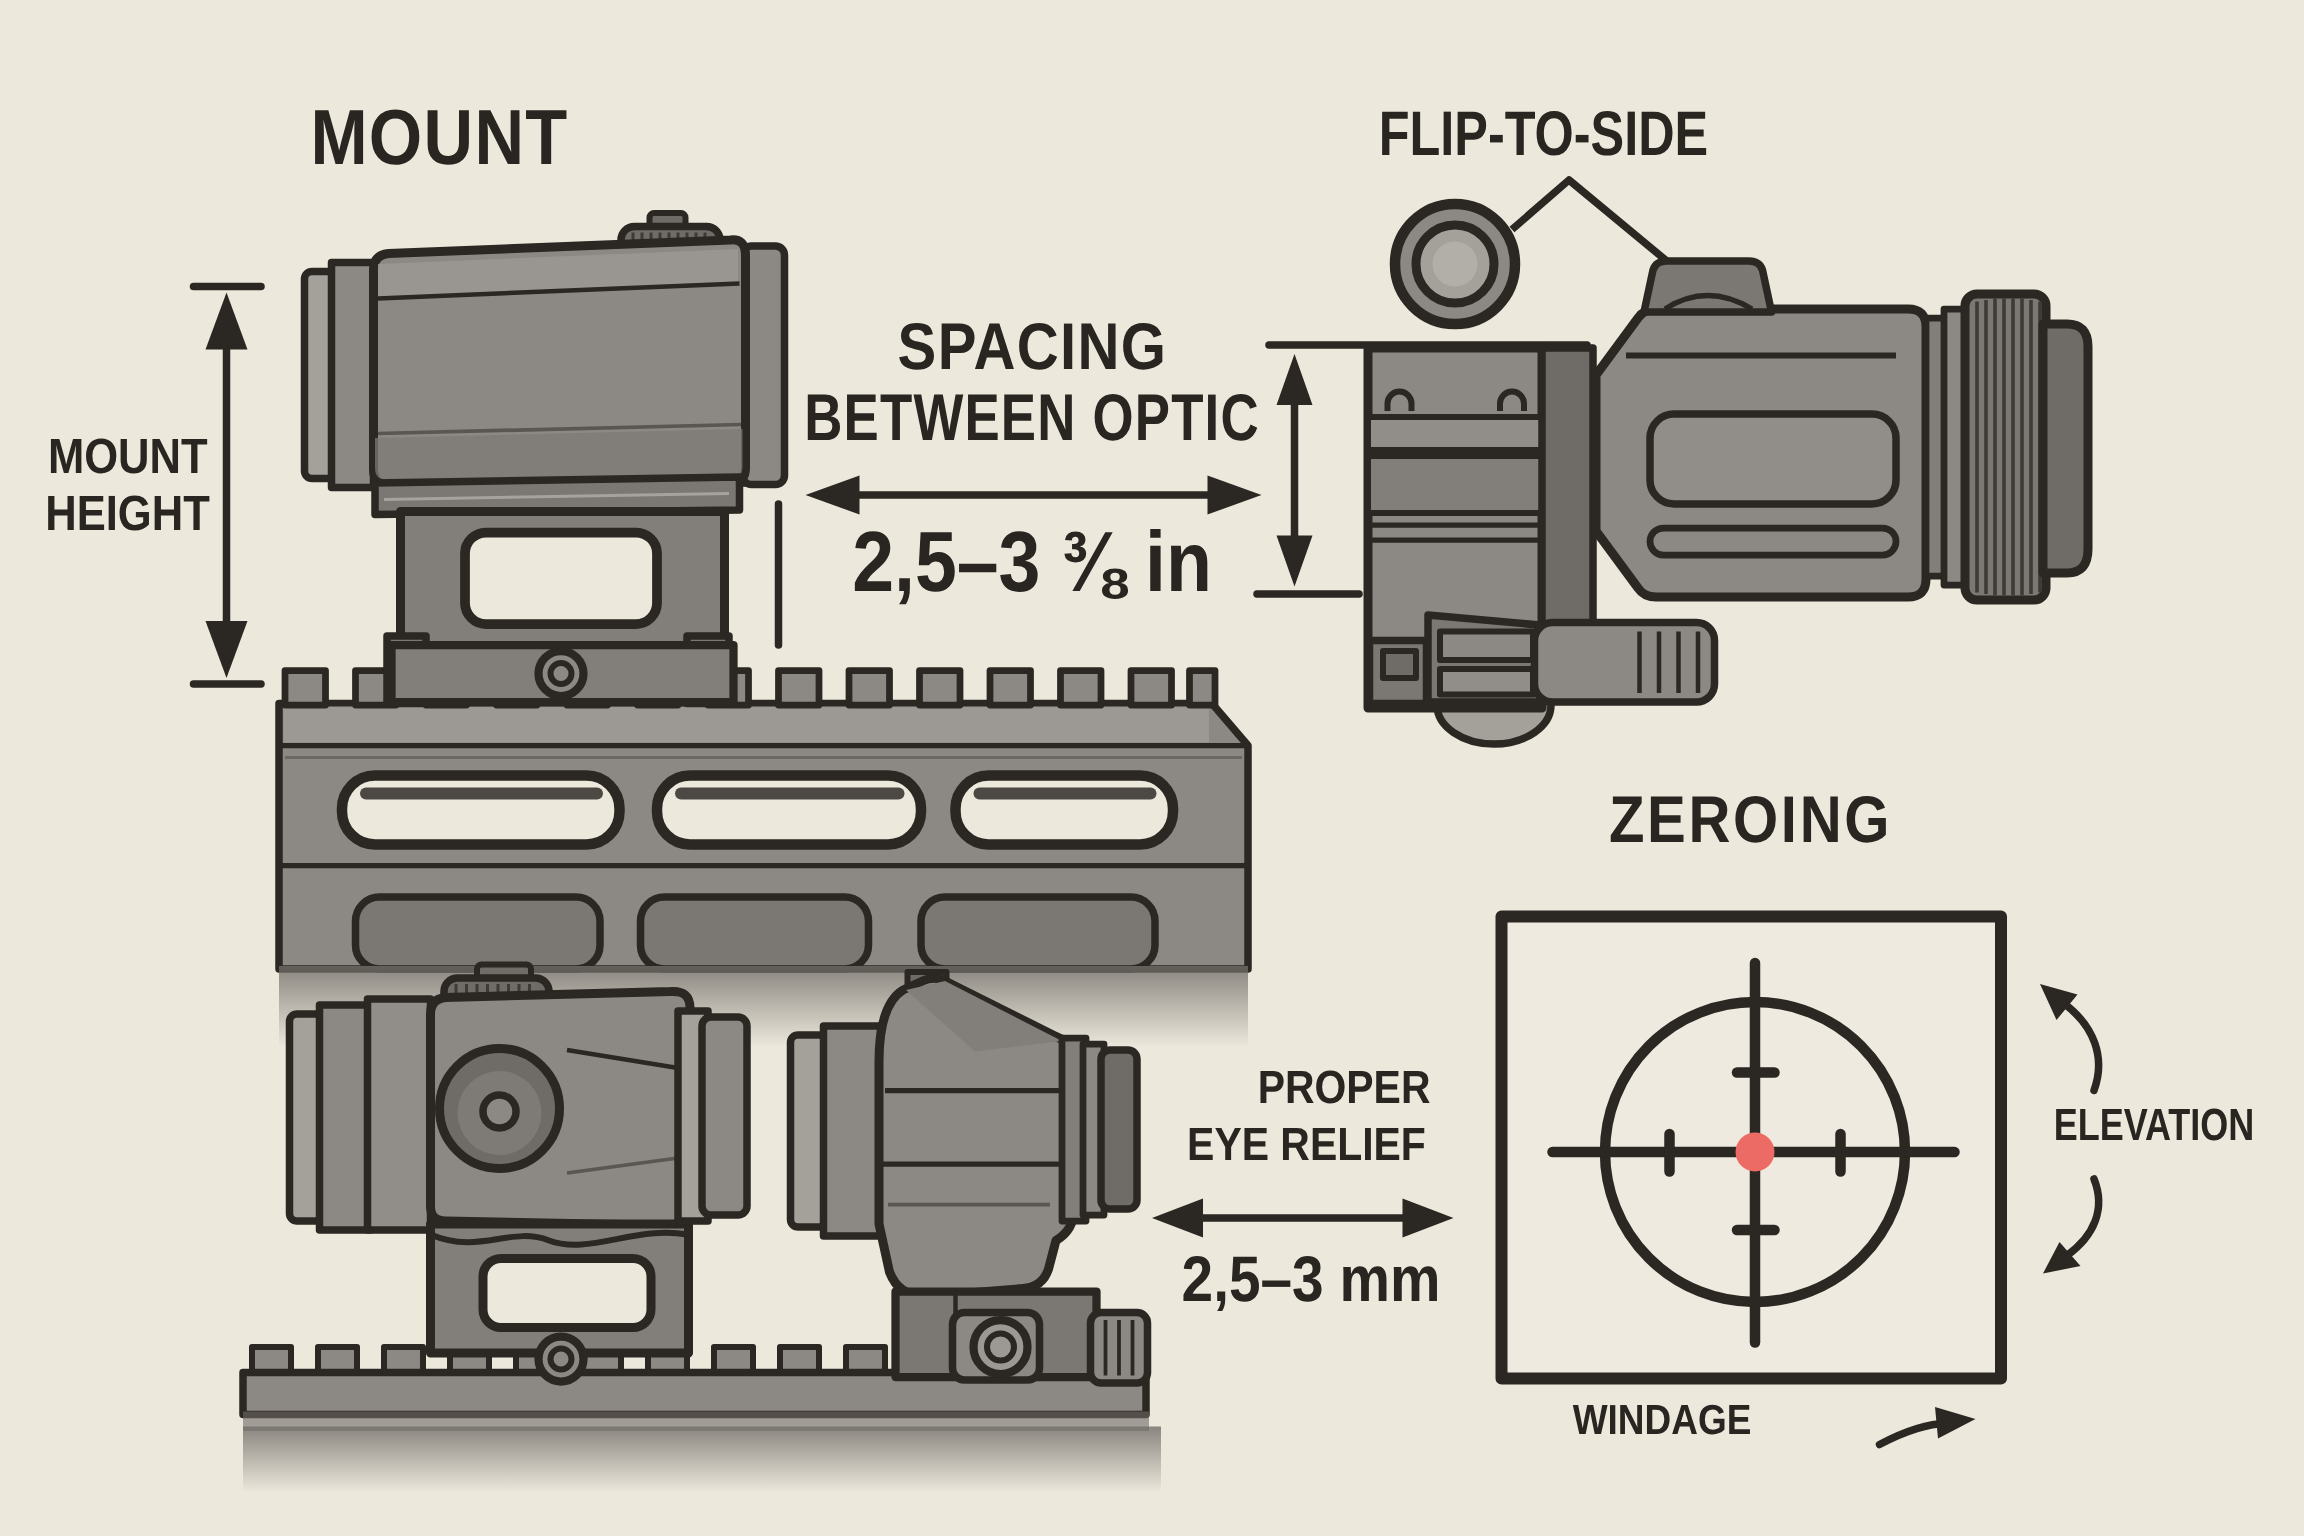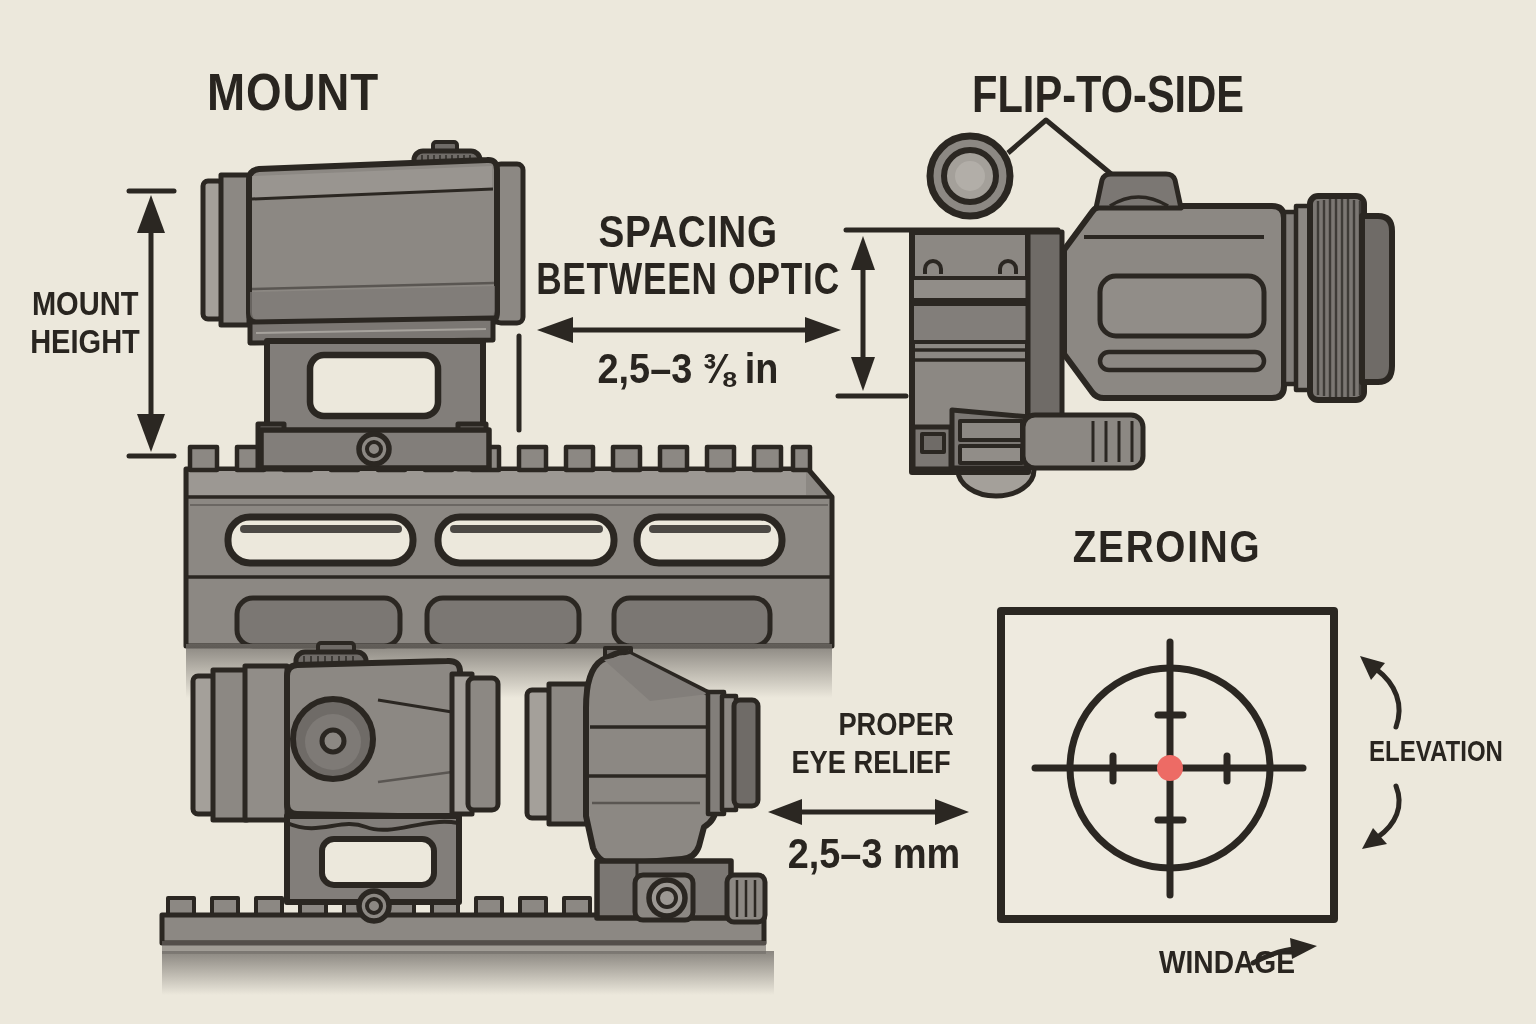--- a/index.html
+++ b/index.html
@@ -301,42 +301,42 @@
 <div class="label" style="left:85px;top:285px;font-size:33px;line-height:1.15;">
   <span class="tx">MOUNT</span><br>
   <span class="tx">HEIGHT</span>
 </div>
 
 <div class="label" style="left:688px;top:209px;font-size:44px;line-height:1.06;letter-spacing:1px;">
   <span class="tx">SPACING</span><br>
   <span class="tx2">BETWEEN OPTIC</span>
 </div>
 
-<div class="label" style="left:688px;top:345px;font-size:43px;">
+<div class="label" style="left:688px;top:345px;font-size:57px;">
   <span class="tx">2,5–3 ⅜ in</span>
 </div>
 
-<div class="label" style="left:1108px;top:66px;font-size:52px;">
+<div class="label" style="left:1029px;top:66px;font-size:42px;">
   <span class="tx2">FLIP-TO-SIDE</span>
 </div>
 
 <div class="label" style="left:1167px;top:523px;font-size:44px;letter-spacing:2px;">
   <span class="tx">ZEROING</span>
 </div>
 
 <div class="label" style="left:871px;top:706px;font-size:31px;line-height:1.24;text-align:right;">
   <span class="tx">PROPER</span><br>
   <span class="tx">EYE RELIEF</span>
 </div>
 
 <div class="label" style="left:874px;top:830px;font-size:43px;">
   <span class="tx">2,5–3 mm</span>
 </div>
 
 <div class="label" style="left:1436px;top:735px;font-size:30px;">
   <span class="tx2">ELEVATION</span>
 </div>
 
-<div class="label" style="left:1227px;top:932px;font-size:32px;margin-top:13px;">
+<div class="label" style="left:1108px;top:932px;font-size:28px;">
   <span class="tx">WINDAGE</span>
 </div>
 
 </div>
 
 </body></html>

